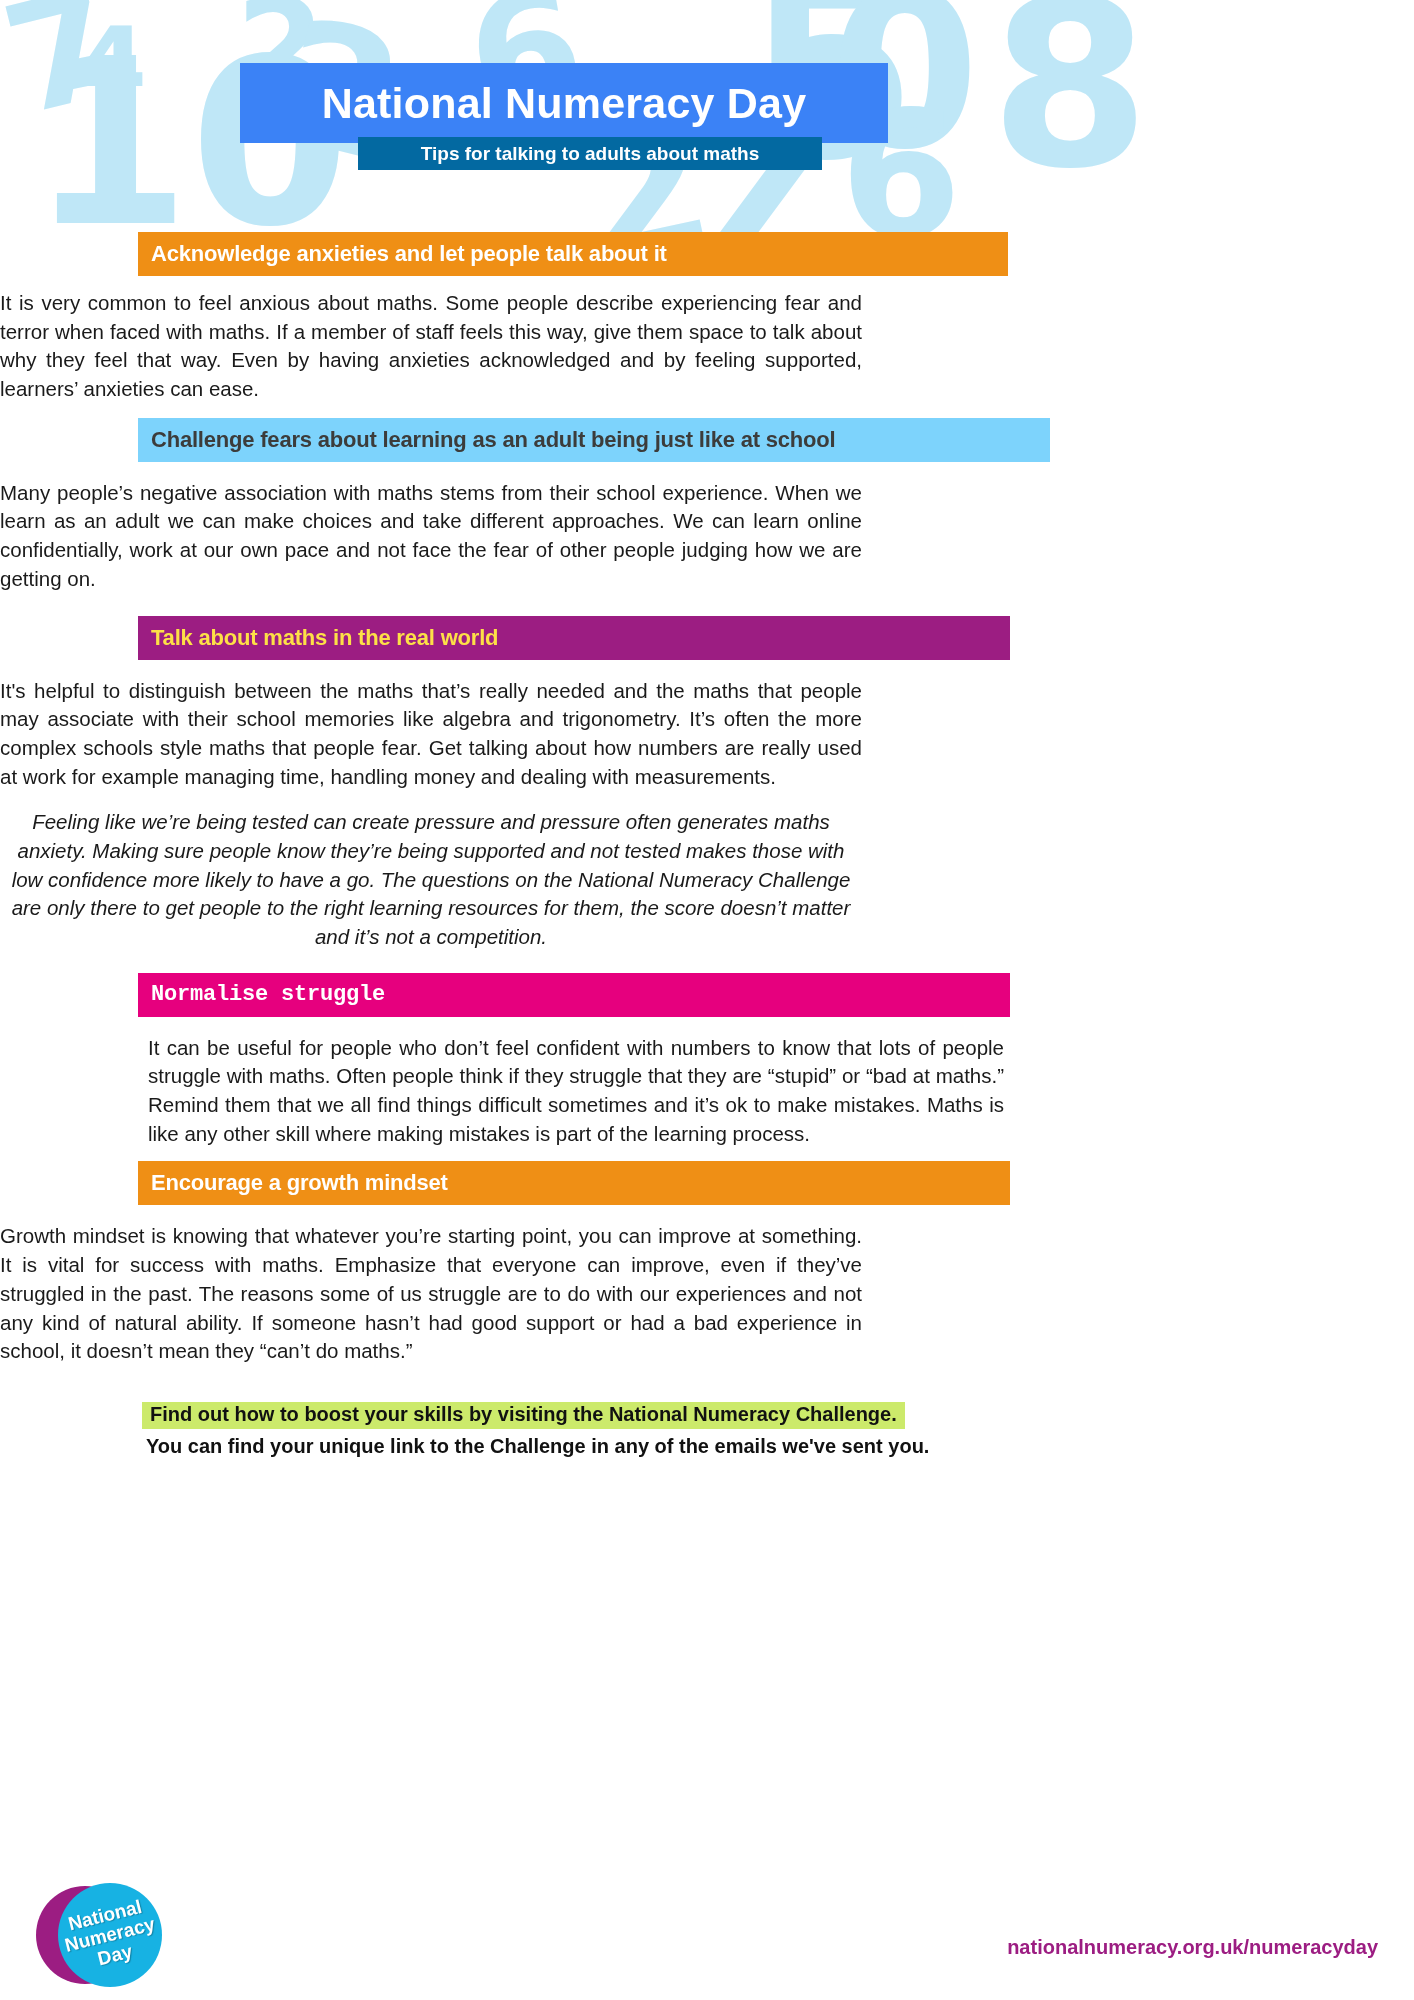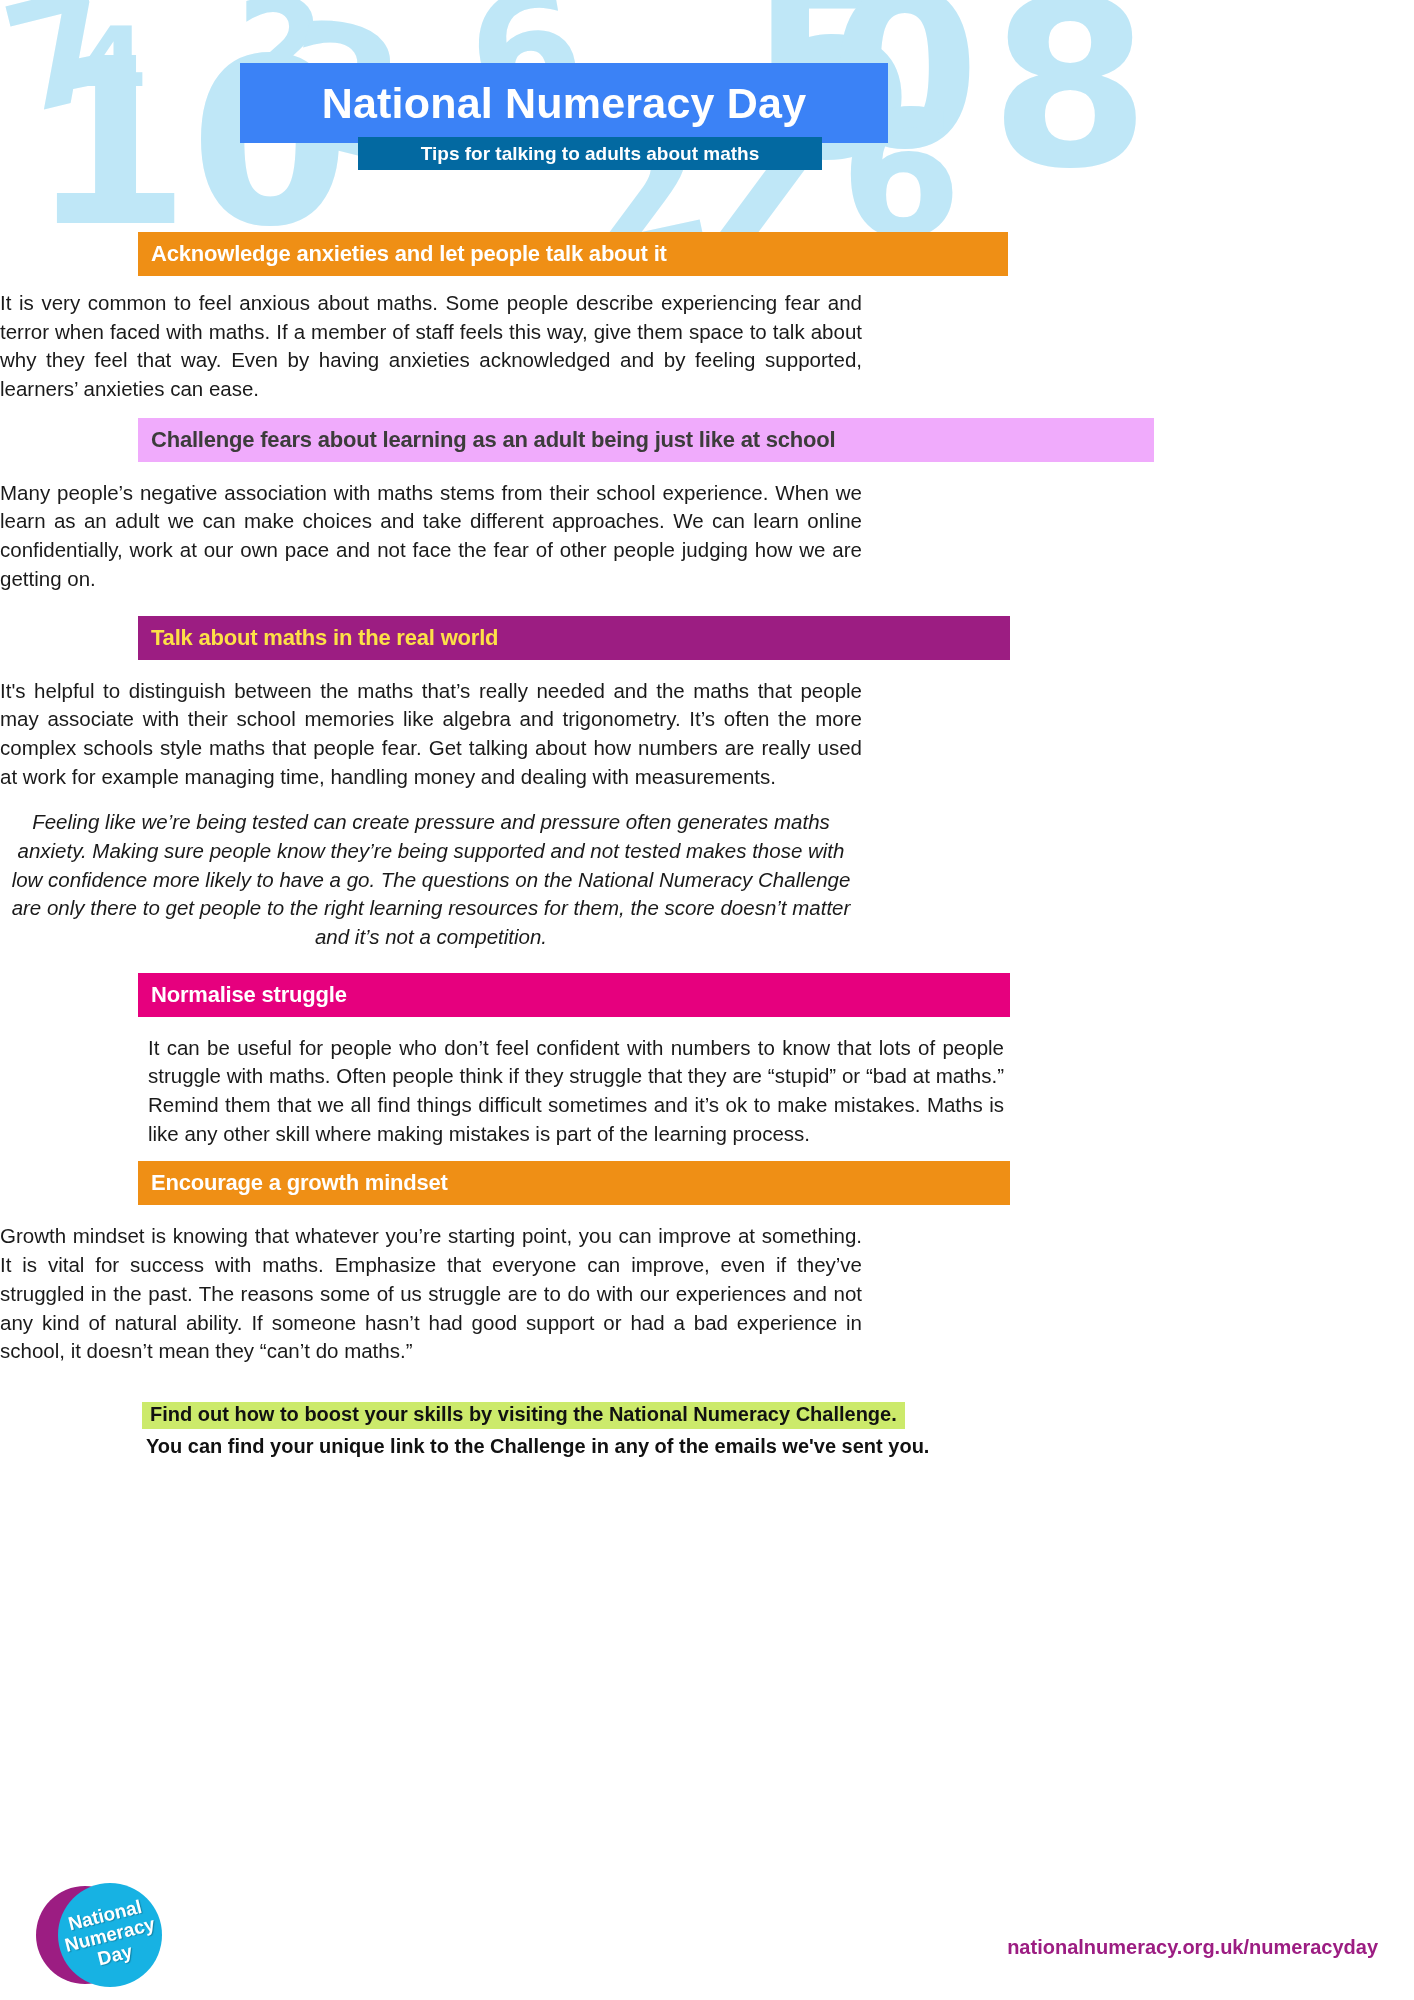--- a/index.html
+++ b/index.html
@@ -63,28 +63,28 @@
     padding-left:13px;
   }
   .section-bar .bar-label {
     font-size:22px;
     font-weight:700;
     letter-spacing:-.2px;
     white-space:nowrap;
   }
   .bar-orange { background:#ef8f15; width:870px; }
   .bar-orange .bar-label { color:#ffffff; }
-  .bar-green  { background:#f0abfc; width:1016px; }
+  .bar-green  { background:#7dd3fc; width:912px; }
   .bar-green  .bar-label { color:#3c3c3b; }
   .bar-purple { background:#9c1d82; width:872px; }
   .bar-purple .bar-label { color:#fde047; }
   .bar-cyan   { background:#21b4e8; width:872px; }
   .bar-cyan   .bar-label { color:#ffffff; }
   .bar-pink   { background:#e6007e; width:872px; }
-  .bar-pink   .bar-label { color:#ffffff; }
+  .bar-pink   .bar-label { color:#ffffff;font-family:Liberation Mono, monospace; }
   .bar-orange2{ background:#ef8f15; width:872px; }
   .bar-orange2 .bar-label { color:#ffffff; }
 
   .body-text {
     width:862px;
     font-size:20.5px;
     line-height:1.40;
     color:#1a1a1a;
     text-align:justify;
     -webkit-hyphens:none; hyphens:none;

